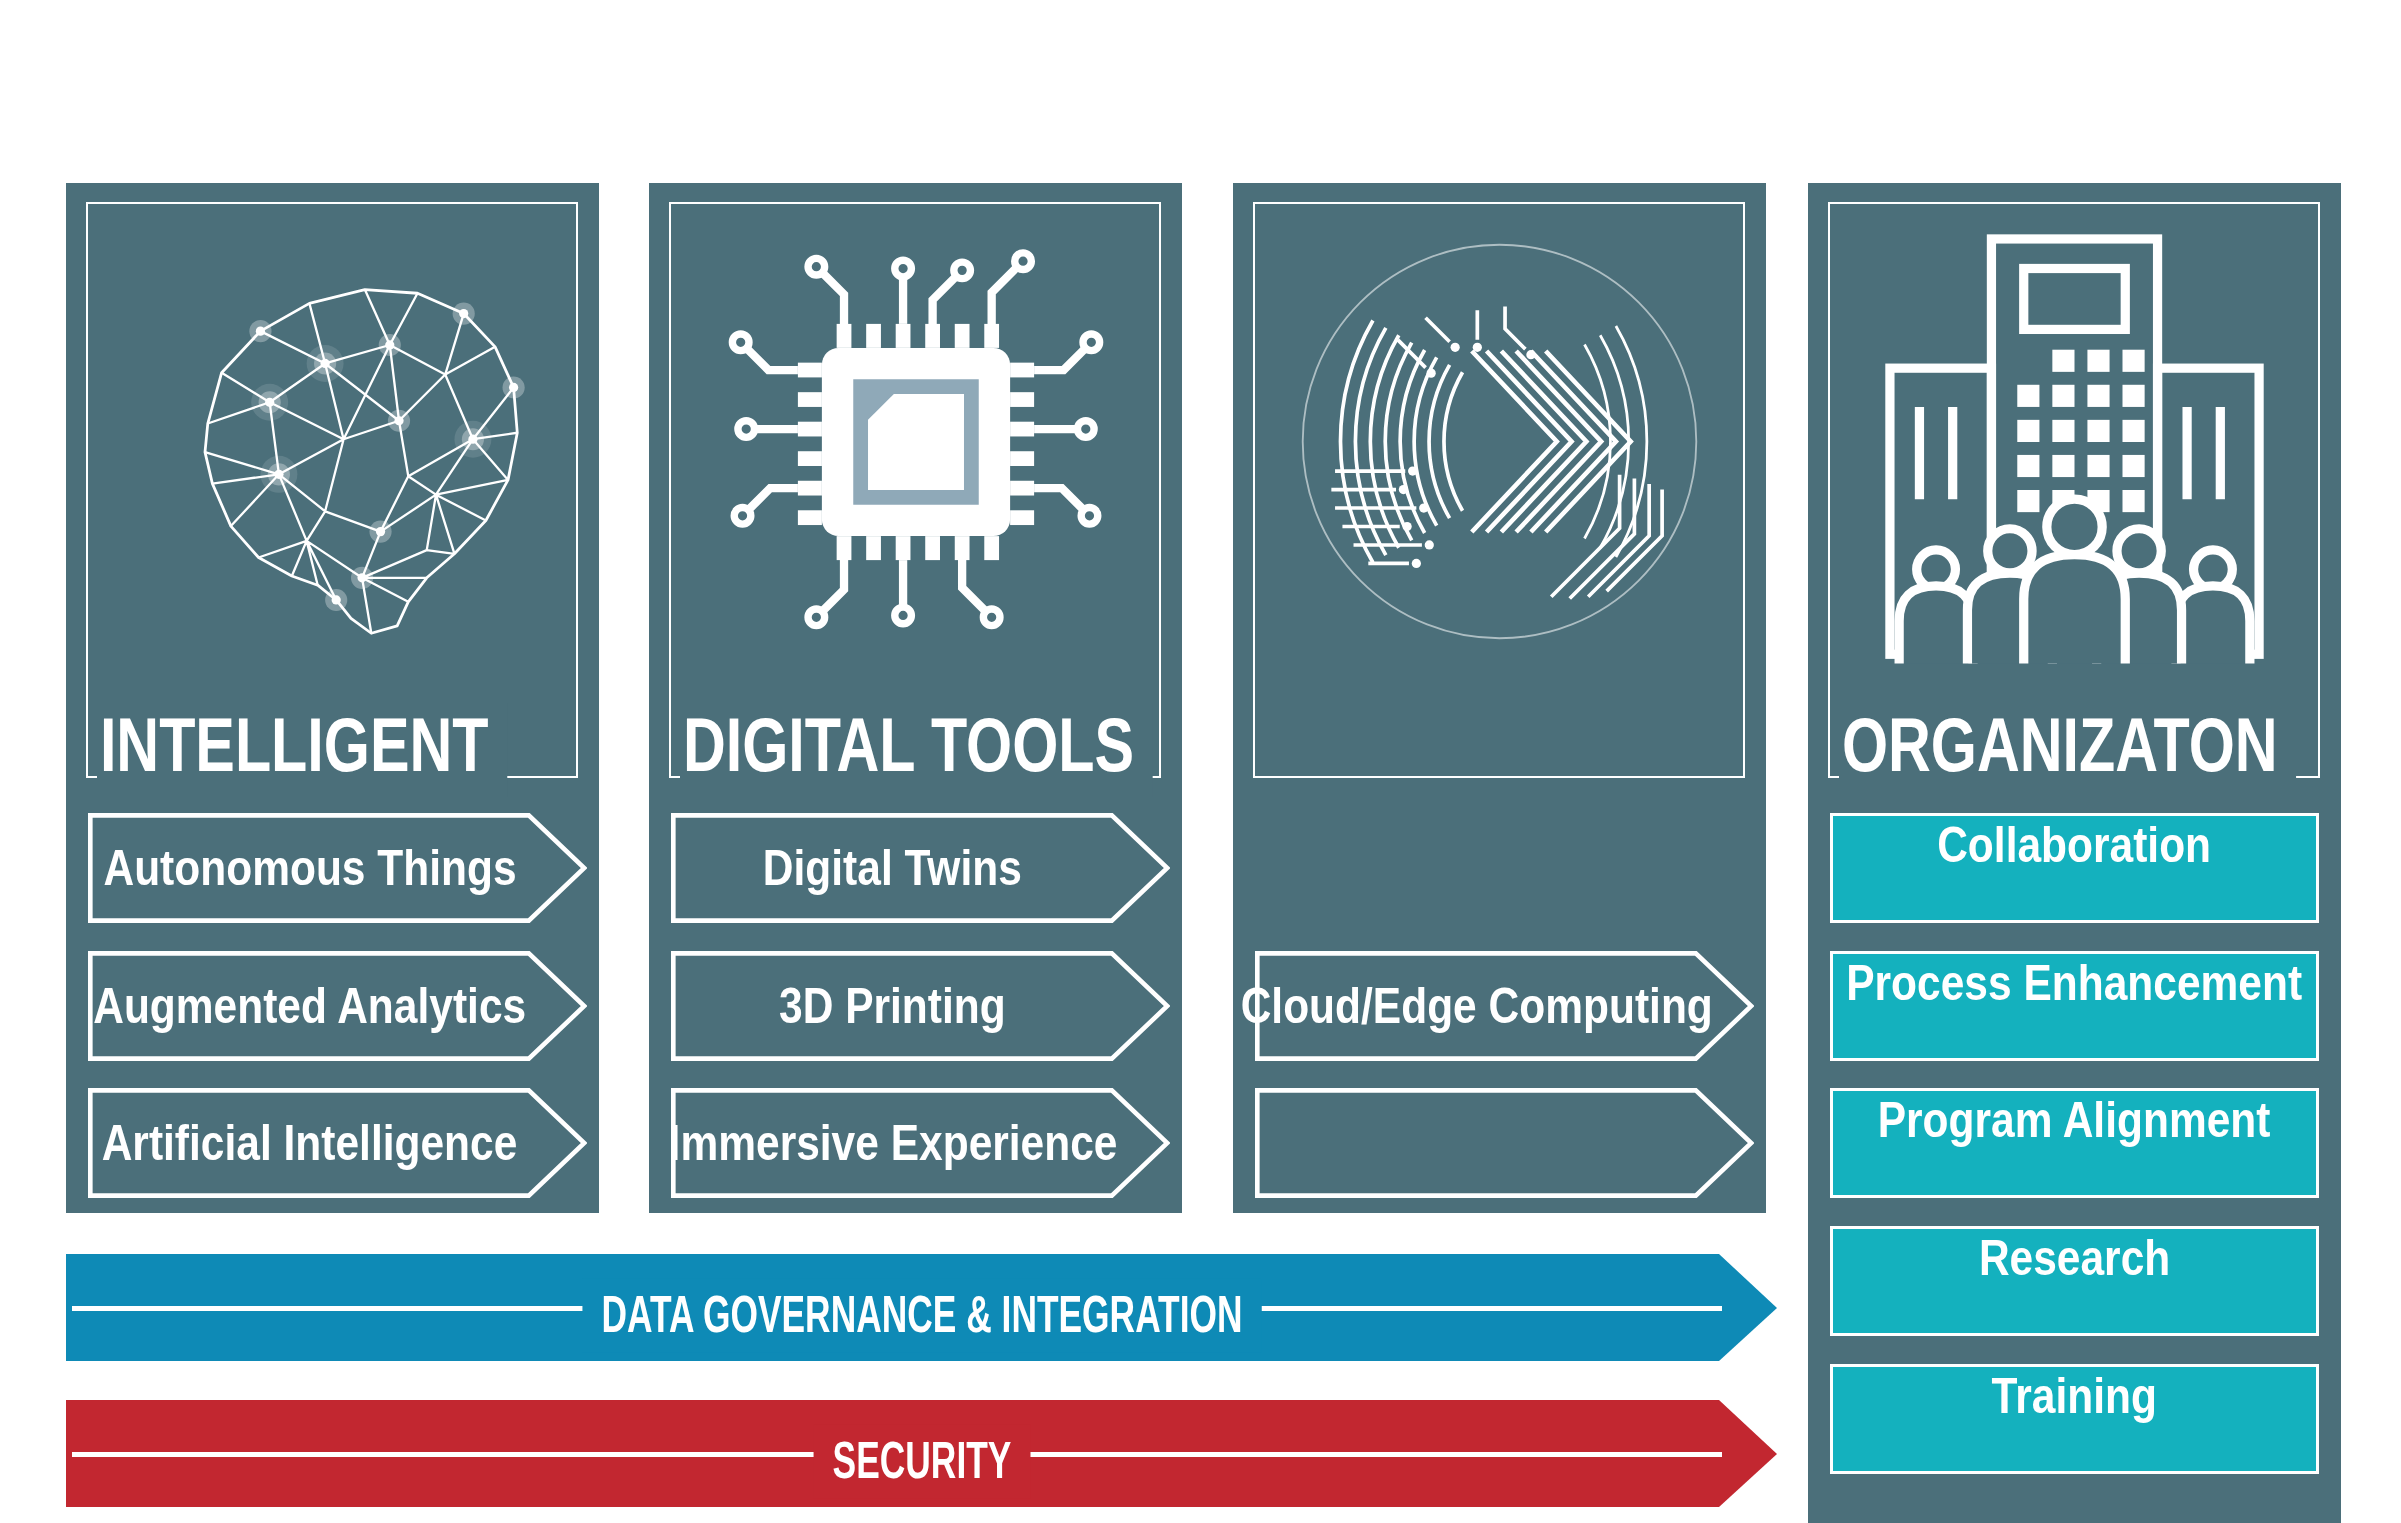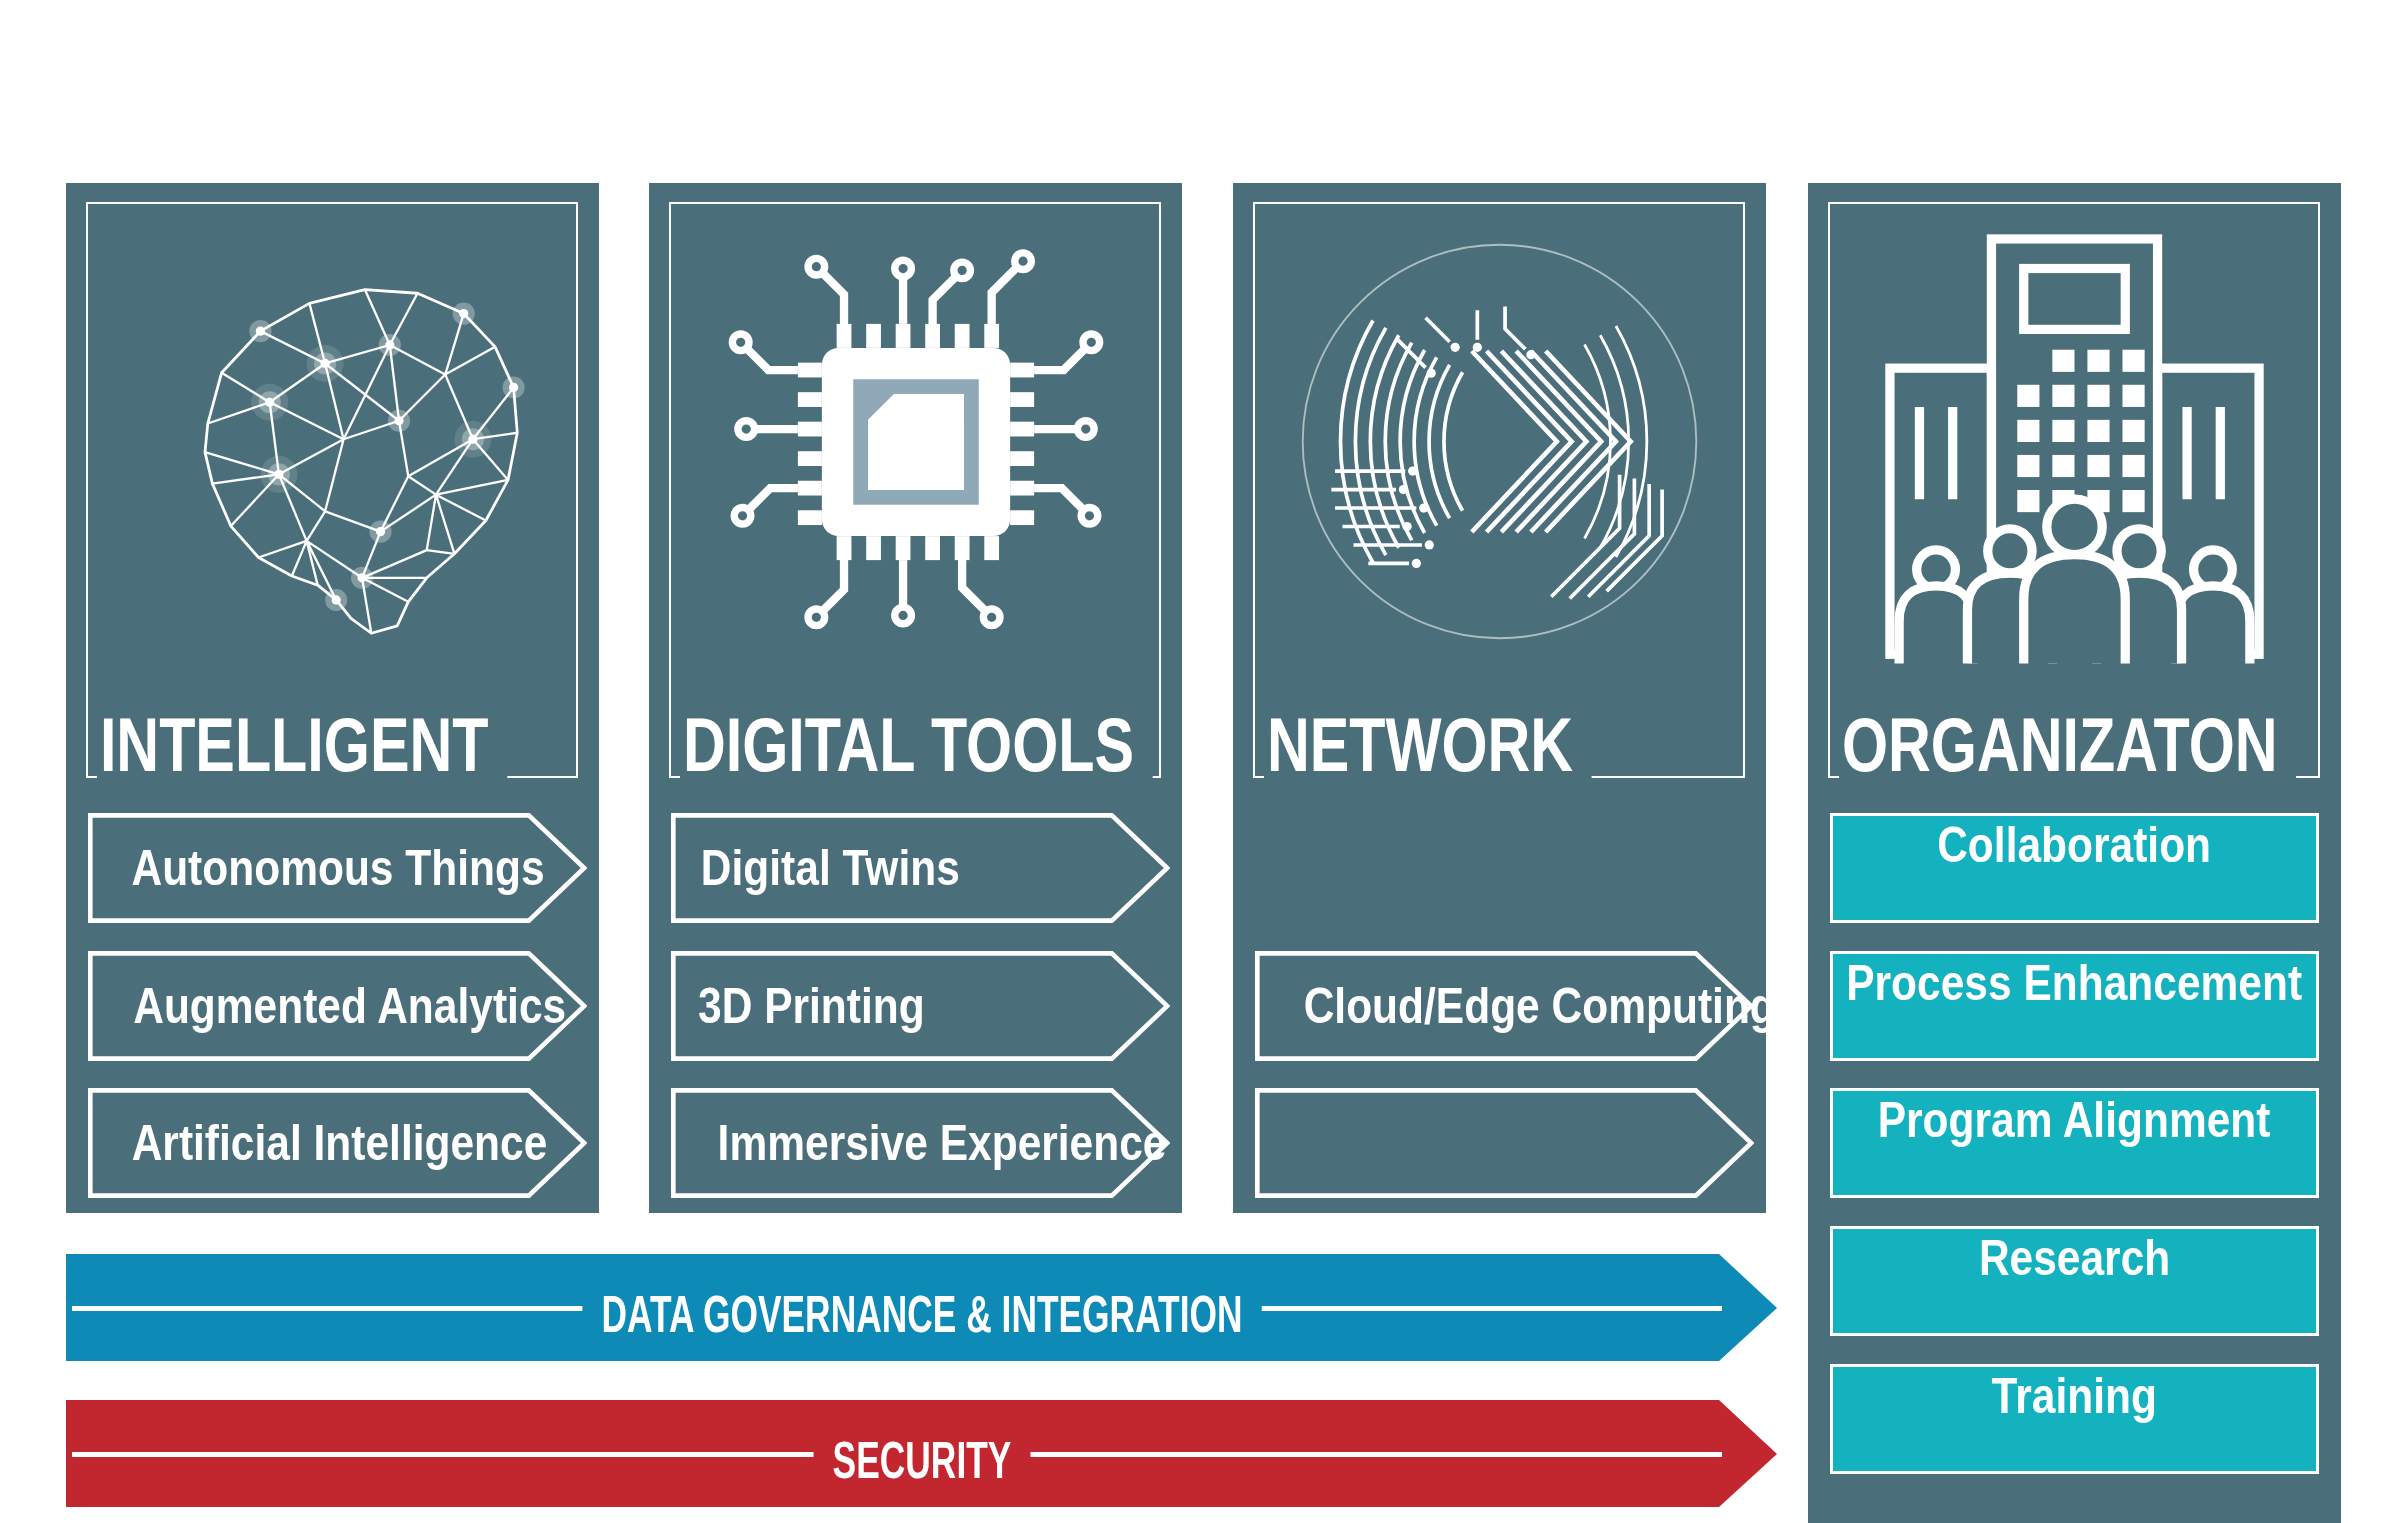--- a/index.html
+++ b/index.html
@@ -20,21 +20,21 @@
   .frame{position:absolute;left:20.3px;top:18.5px;width:492px;height:576px;border:2.8px solid #fff;}
   .icon-wrap{position:absolute;left:0;top:0;width:533px;height:517px;display:flex;align-items:center;justify-content:center;}
   .icon-wrap svg{display:block}
   .title-chip{position:absolute;left:31px;top:520px;white-space:nowrap;}
   .title-chip span{display:inline-block;background:var(--panel-teal);color:#fff;font-weight:700;
     font-size:76px;line-height:1;letter-spacing:0px;padding:3.7px 24px 14.8px 3.7px;
     transform:scaleX(.78);transform-origin:left top;}
   .arrow-item{position:absolute;left:22px;width:499px;height:110px;}
   .r1{top:630px}.r2{top:768px}.r3{top:905px}.r4{top:1043px}.r5{top:1181px}
   .arrow-item svg{position:absolute;left:0;top:0;}
-  .arrow-label{position:absolute;left:7.4px;right:63px;top:0;bottom:0;display:flex;align-items:center;justify-content:flex-start;}
+  .arrow-label{position:absolute;left:7.4px;right:63px;top:0;bottom:0;display:flex;align-items:center;justify-content:center;}
   .arrow-label span{color:#fff;font-weight:700;font-size:50px;white-space:nowrap;transform:scaleX(.85);}
   .pill{position:absolute;left:22px;width:489px;height:110px;background:var(--accent-teal);
     border:3.7px solid #fff;display:flex;justify-content:center;}
   .pill span{color:#fff;font-weight:700;font-size:50px;white-space:nowrap;transform:scaleX(.85);}
   .bar{position:absolute;left:66px;width:1711px;height:123px;}
   .bar-blue{top:1234px;background:var(--bar-blue);}
   .bar-red{top:1380px;background:var(--bar-red);}
   .bar{clip-path:polygon(0 0,1653px 0,1711px 54px,1653px 107px,0 107px);}
   .bar-line{position:absolute;left:5.5px;right:55px;top:52px;height:4.6px;background:#fff;}
   .bar-label{position:absolute;left:50%;top:50%;white-space:nowrap;}
@@ -294,21 +294,20 @@
             <circle cx="130" cy="322" r="5"></circle>
             <circle cx="154" cy="342" r="5"></circle>
             <circle cx="140" cy="362" r="5"></circle>
           <circle cx="156" cy="156" r="5"></circle>
             <circle cx="182" cy="128" r="5"></circle>
             <circle cx="206" cy="128" r="5"></circle>
             <circle cx="264" cy="136" r="5"></circle>
         </g>
       </svg>
     </div>
-    <div class="title-chip"><span>NETWORK</span></div>
 
     <div class="arrow-item r2">
       <svg width="499" height="110" viewBox="0 0 540 119">
           <polygon class="ico" stroke-width="5" points="2.5,2.5 477,2.5 537,59.5 477,116.5 2.5,116.5"></polygon>
         </svg>
       <div class="arrow-label">
           <span>Cloud/Edge Computing</span>
         </div>
     </div>
     <div class="arrow-item r3">

